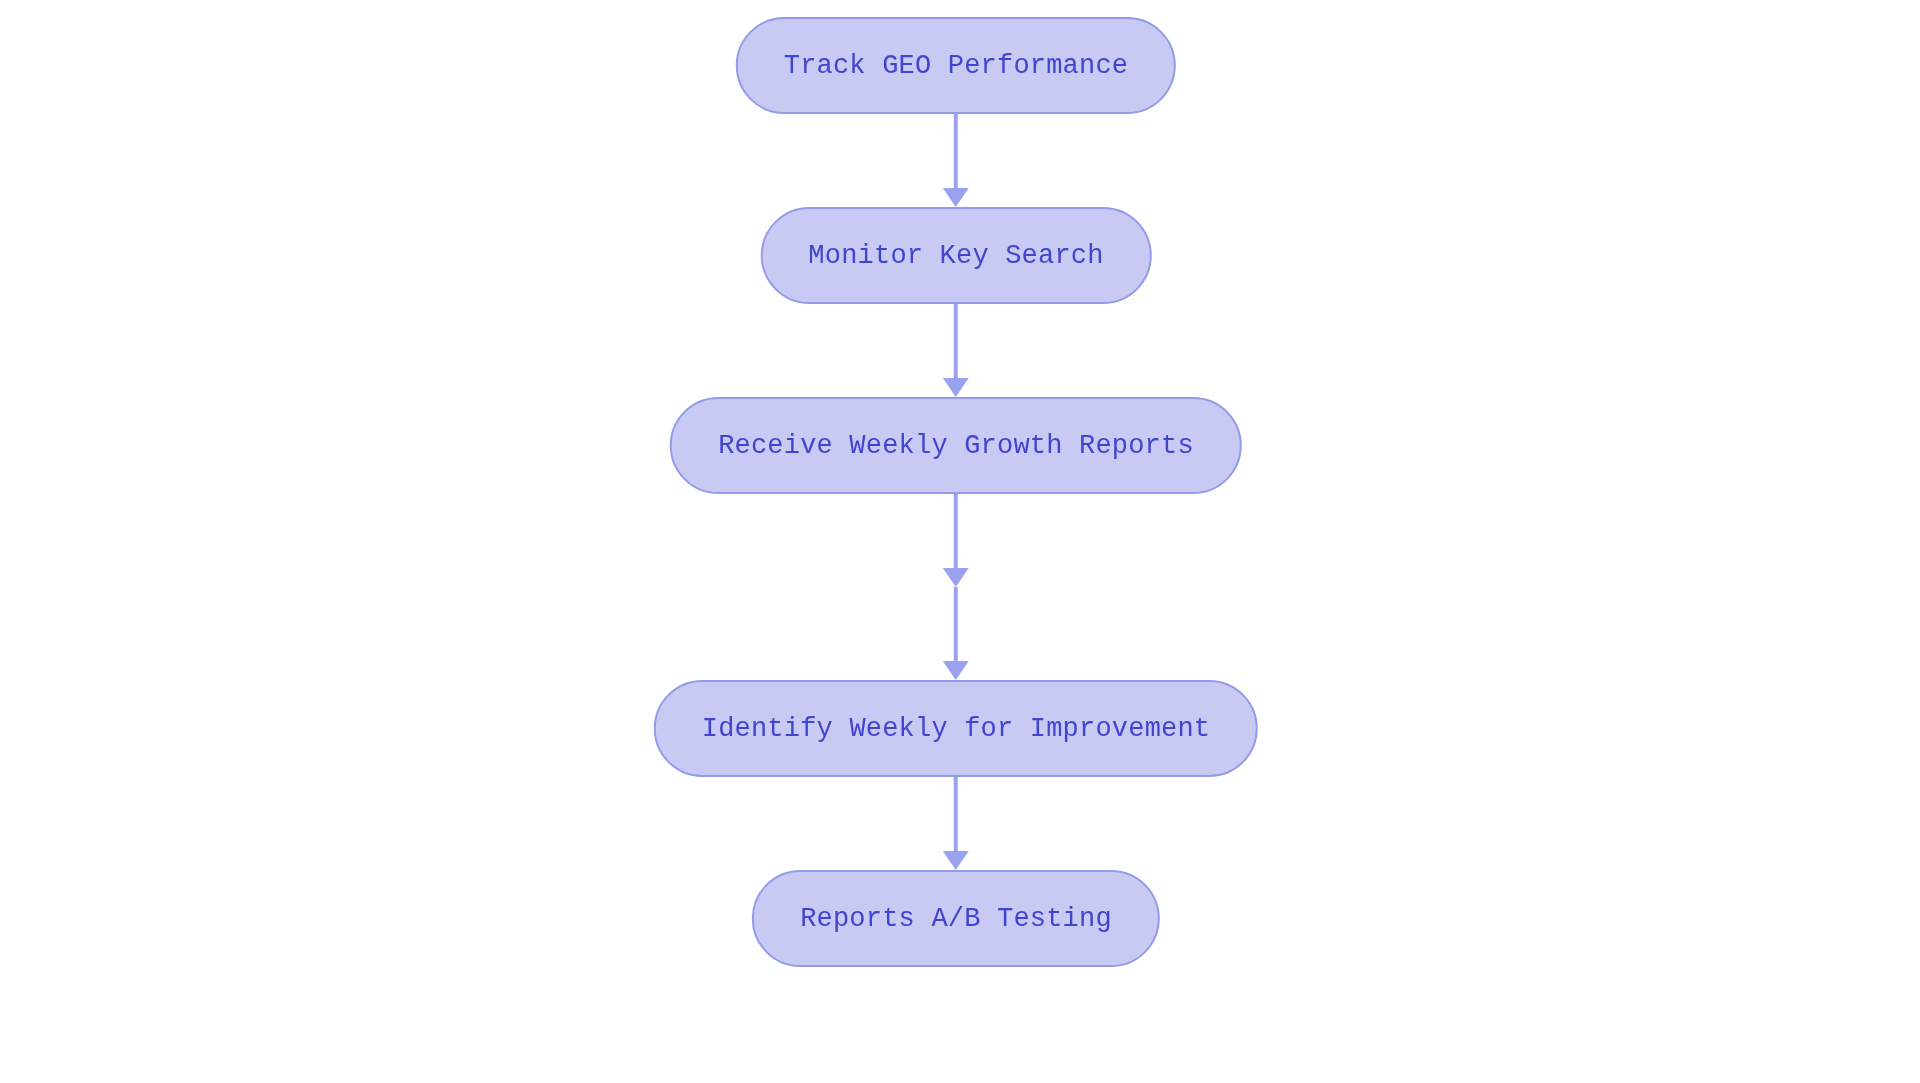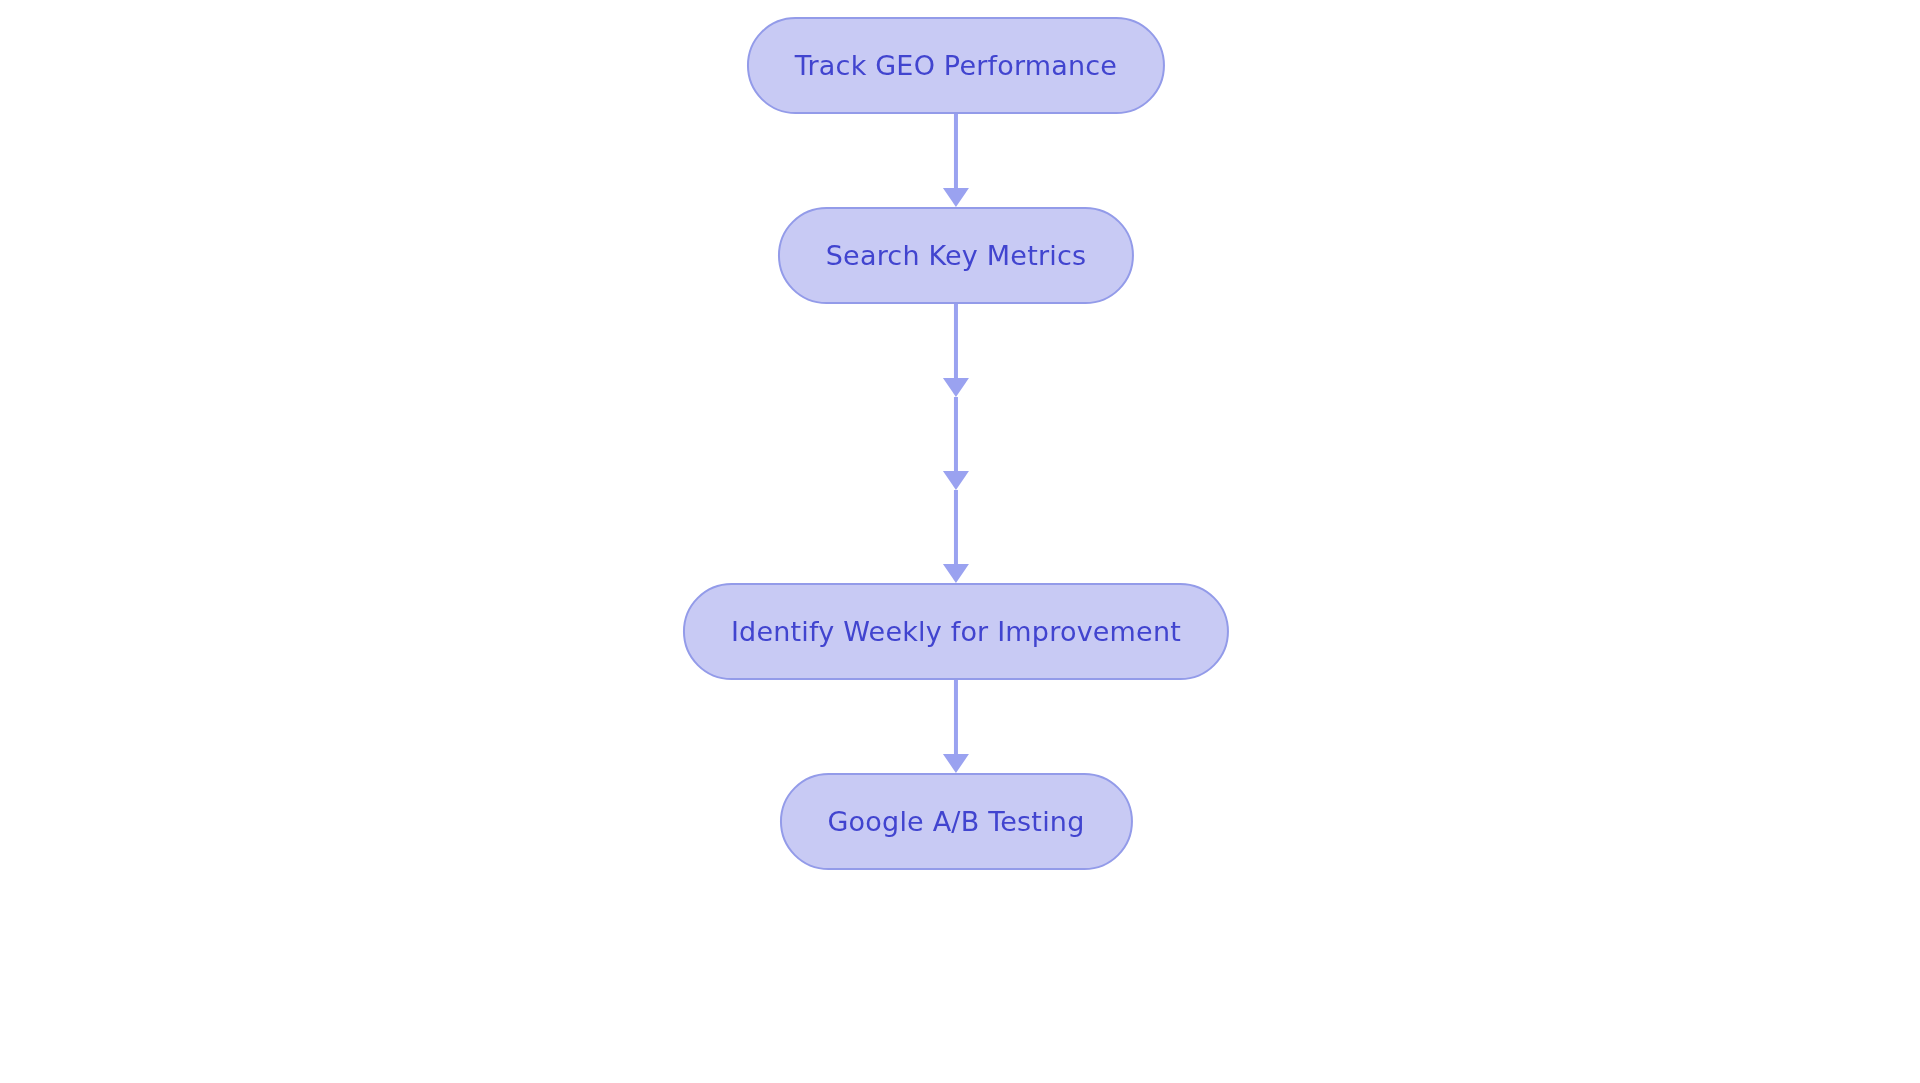--- a/index.html
+++ b/index.html
@@ -37,20 +37,21 @@
     height: 97px;
     min-width: 306px;
     padding: 0 46px;
     background: var(--node-fill);
     border: 2px solid var(--node-border);
     border-radius: 50px;
     color: var(--node-text);
     font-size: 27px;
     letter-spacing: 0.2px;
     white-space: nowrap;
+    font-family: Liberation Mono, monospace;
   }
   .connector {
     display: flex;
     flex-direction: column;
     align-items: center;
     height: 93px;
   }
   .connector .line {
     width: 4px;
     flex: 1;
@@ -74,28 +75,31 @@
     <div class="flow-node">
       <span>Track GEO Performance</span>
     </div>
 
     <div class="connector">
       <div class="line"></div>
       <div class="head"></div>
     </div>
 
     <div class="flow-node">
-      <span>Search Key Metrics</span>
+      <span>Monitor Key Search</span>
     </div>
 
     <div class="connector">
       <div class="line"></div>
       <div class="head"></div>
     </div>
 
+    <div class="flow-node">
+      <span>Receive Weekly Growth Reports</span>
+    </div>
 
     <div class="connector">
       <div class="line"></div>
       <div class="head"></div>
     </div>
 
 
     <div class="connector">
       <div class="line"></div>
       <div class="head"></div>
@@ -104,17 +108,17 @@
     <div class="flow-node">
       <span>Identify Weekly for Improvement</span>
     </div>
 
     <div class="connector">
       <div class="line"></div>
       <div class="head"></div>
     </div>
 
     <div class="flow-node">
-      <span>Google A/B Testing</span>
+      <span>Reports A/B Testing</span>
     </div>
 
   </div>
 </div>
 
 </body></html>

